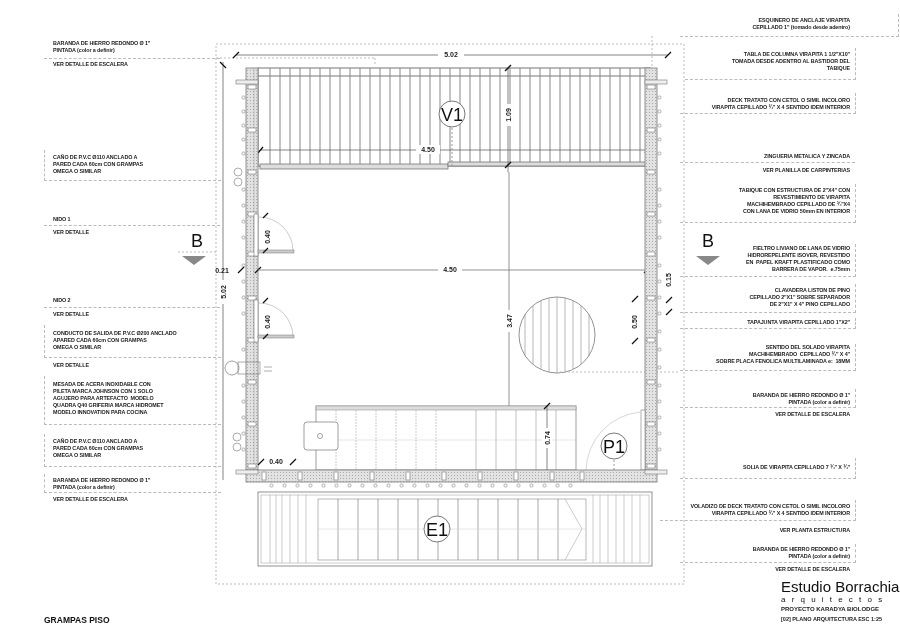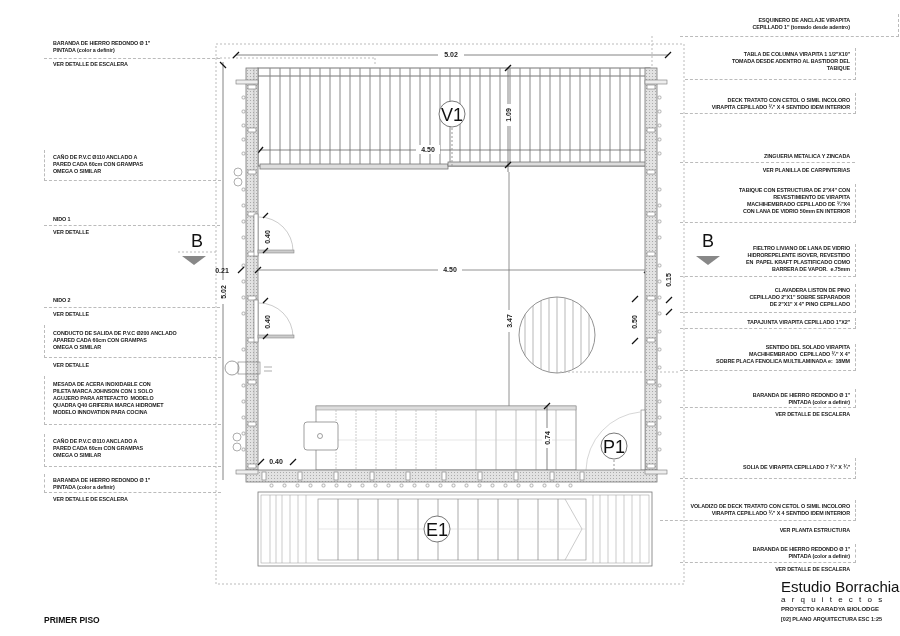--- a/index.html
+++ b/index.html
@@ -469,13 +469,13 @@
   <line x1="178" y1="252" x2="216" y2="252" stroke="#bbb" stroke-dasharray="2,2"></line>
   <polygon points="182,256 206,256 194,265" fill="#888"></polygon>
   <text x="708" y="247" text-anchor="middle" class="sect">B</text>
   <polygon points="696,256 720,256 708,265" fill="#888"></polygon>
 </svg>
 
 <div class="title-main">Estudio Borrachia</div>
 <div class="title-sub">arquitectos</div>
 <div class="title-proj">PROYECTO KARADYA BIOLODGE</div>
 <div class="title-plan">[02] PLANO ARQUITECTURA   ESC 1:25</div>
-<div class="sheet-label">PRIMER PISO</div>
+<div class="sheet-label">GRAMPAS PISO</div>
 
 </body></html>

